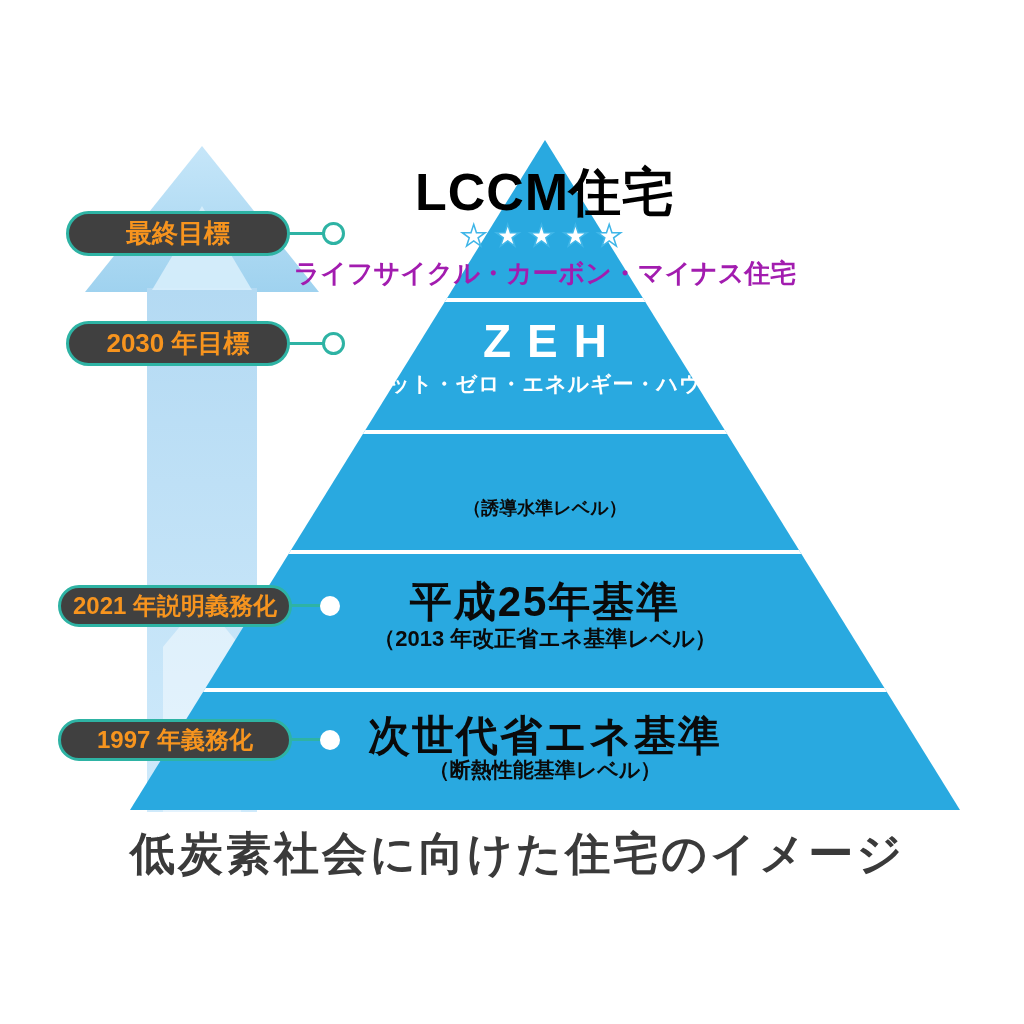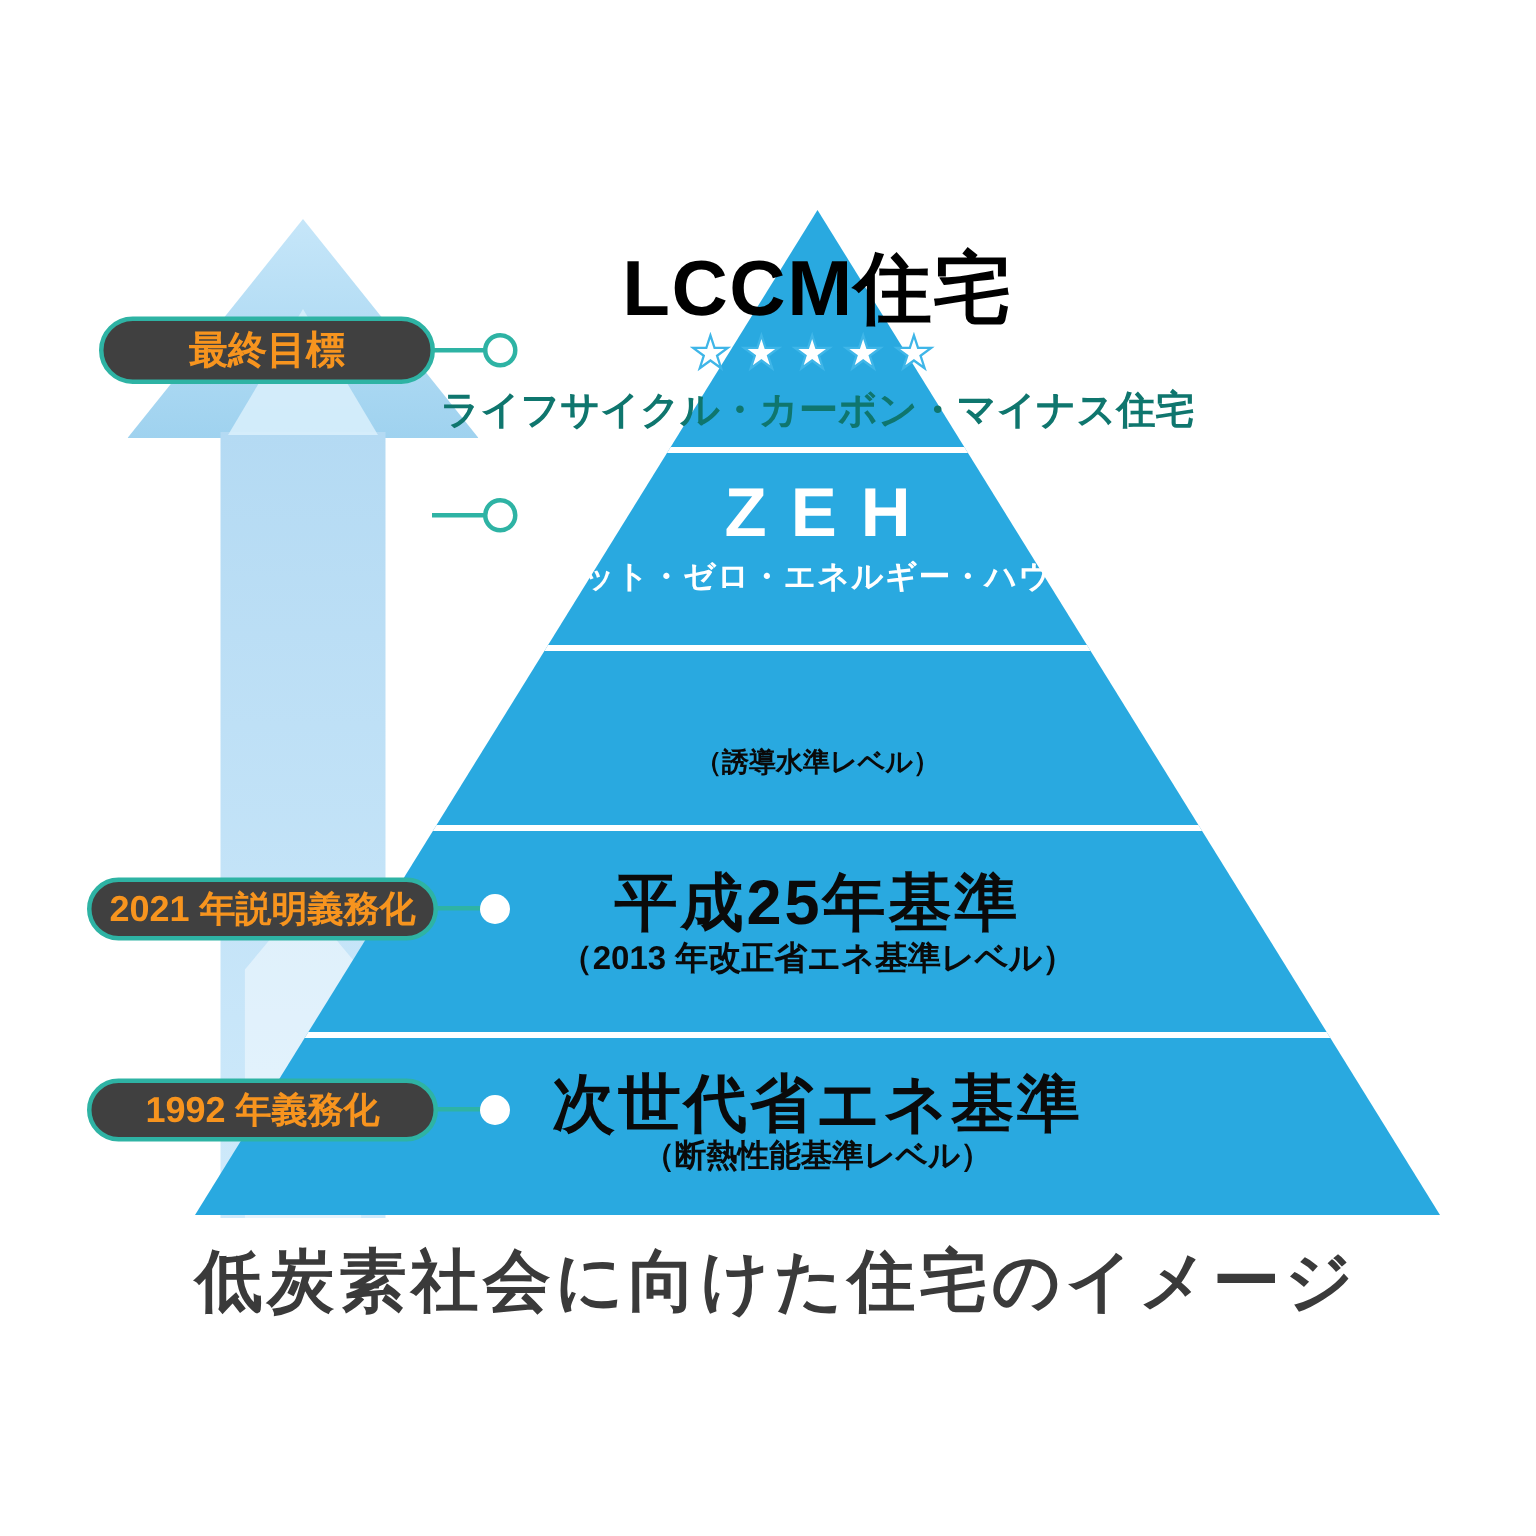--- a/index.html
+++ b/index.html
@@ -23,21 +23,21 @@
   .pyramid{position:absolute;left:130px;top:140px;width:830px;height:670px;
            clip-path:polygon(50% 0,100% 100%,0 100%);background:#29a9e0;}
   .divider{position:absolute;left:0;right:0;height:4px;background:#fff;}
   .d1{top:158px;} .d2{top:290px;} .d3{top:410px;} .d4{top:548px;}
 
   
   .txt{position:absolute;left:130px;width:830px;text-align:center;white-space:nowrap;}
   .lccm-title{top:158px;font-size:52px;font-weight:800;color:#000;letter-spacing:1px;}
   .stars-row{top:218px;font-size:30px;letter-spacing:7px;color:#fff;
              -webkit-text-stroke:1.5px #3fb6e8;}
-  .lccm-sub{top:256px;font-size:26px;font-weight:800;color:#0f766e;}
+  .lccm-sub{top:256px;font-size:26px;font-weight:800;color:#a21caf;}
   .zeh-title{top:314px;font-size:46px;font-weight:800;color:#fff;letter-spacing:16px;text-indent:16px;}
   .zeh-sub{top:370px;font-size:21px;font-weight:700;color:#fff;letter-spacing:1px;}
   .t2-title{top:448px;font-size:41px;font-weight:800;color:#0a0a0a;letter-spacing:2px;}
   .t2-sub{top:496px;font-size:18px;font-weight:700;color:#0a0a0a;}
   .t3-title{top:574px;font-size:42px;font-weight:800;color:#0a0a0a;letter-spacing:2px;}
   .t3-sub{top:624px;font-size:22px;font-weight:700;color:#0a0a0a;}
   .t4-title{top:708px;font-size:42px;font-weight:800;color:#0a0a0a;letter-spacing:2px;}
   .t4-sub{top:756px;font-size:21px;font-weight:700;color:#0a0a0a;}
 
   
@@ -96,30 +96,33 @@
 
   <div class="txt t4-title">次世代省エネ基準</div>
   <div class="txt t4-sub">（断熱性能基準レベル）</div>
 
   <div class="pill p1">
     <span>最終目標</span>
   </div>
   <div class="connector c1"></div>
   <div class="node ring n1"></div>
 
+  <div class="pill p2">
+    <span>2030 年目標</span>
+  </div>
   <div class="connector c2"></div>
   <div class="node ring n2"></div>
 
   <div class="pill p3">
     <span>2021 年説明義務化</span>
   </div>
   <div class="connector c3"></div>
   <div class="node dot n3"></div>
 
   <div class="pill p4">
-    <span>1992 年義務化</span>
+    <span>1997 年義務化</span>
   </div>
   <div class="connector c4"></div>
   <div class="node dot n4"></div>
 
   <div class="caption">低炭素社会に向けた住宅のイメージ</div>
 
 </div>
 
 </body></html>

